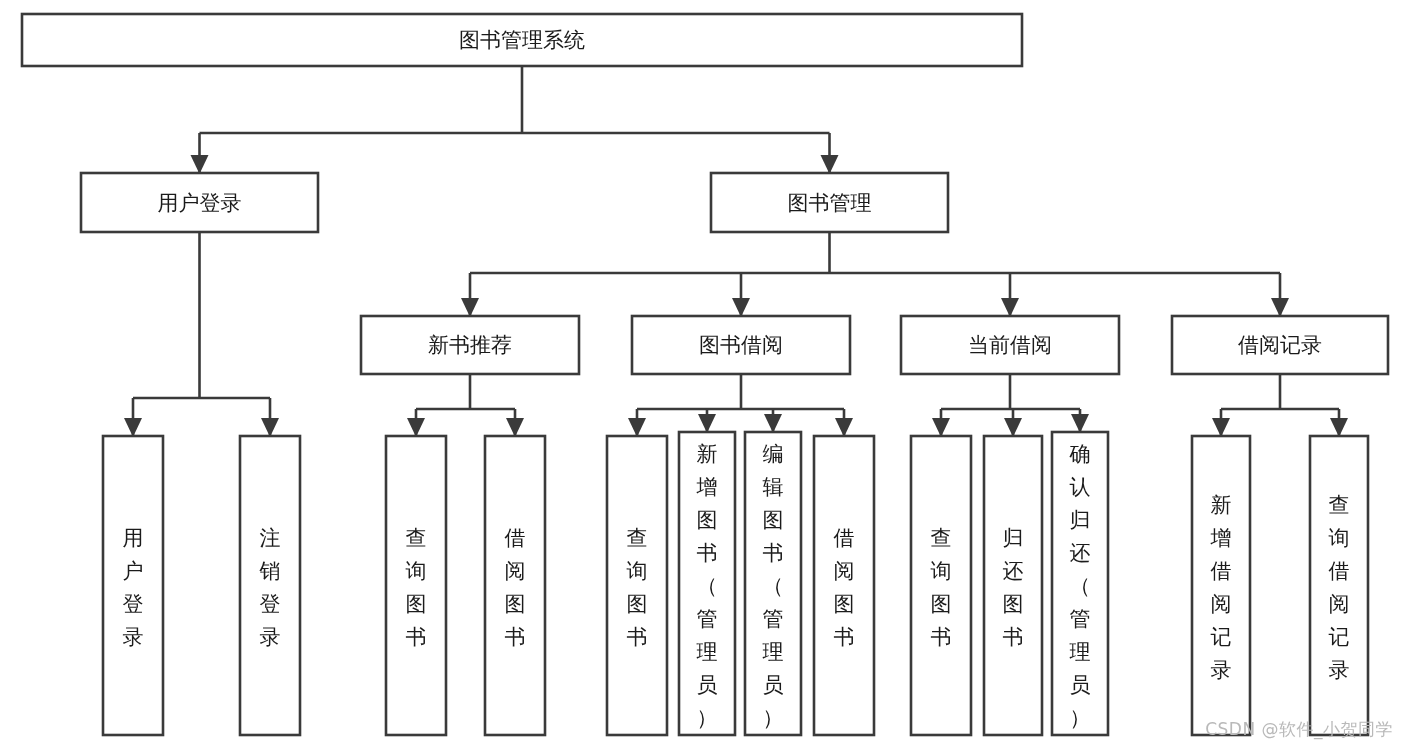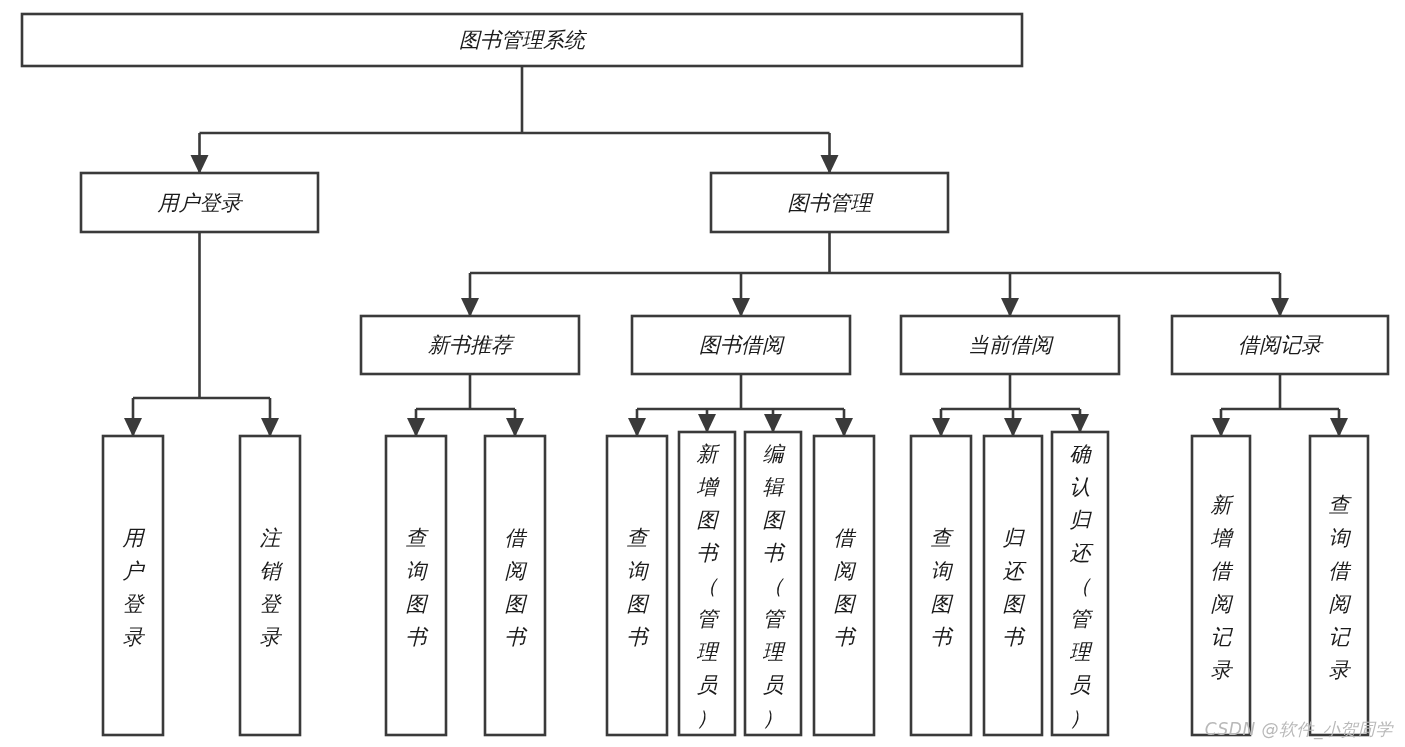--- a/index.html
+++ b/index.html
@@ -13,21 +13,20 @@
     height: 747px;
     font-family: "DejaVu Sans", "Liberation Sans", sans-serif;
     overflow: hidden;
     position: relative;
   }
   #diagram-root {
     position: relative;
     width: 1405px;
     height: 747px;
     background: #ffffff;
-    font-style: italic;
   }
   svg.diagram-svg {
     position: absolute;
     left: 0;
     top: 0;
     width: 1405px;
     height: 747px;
   }
   .node-rect {
     fill: #ffffff;

